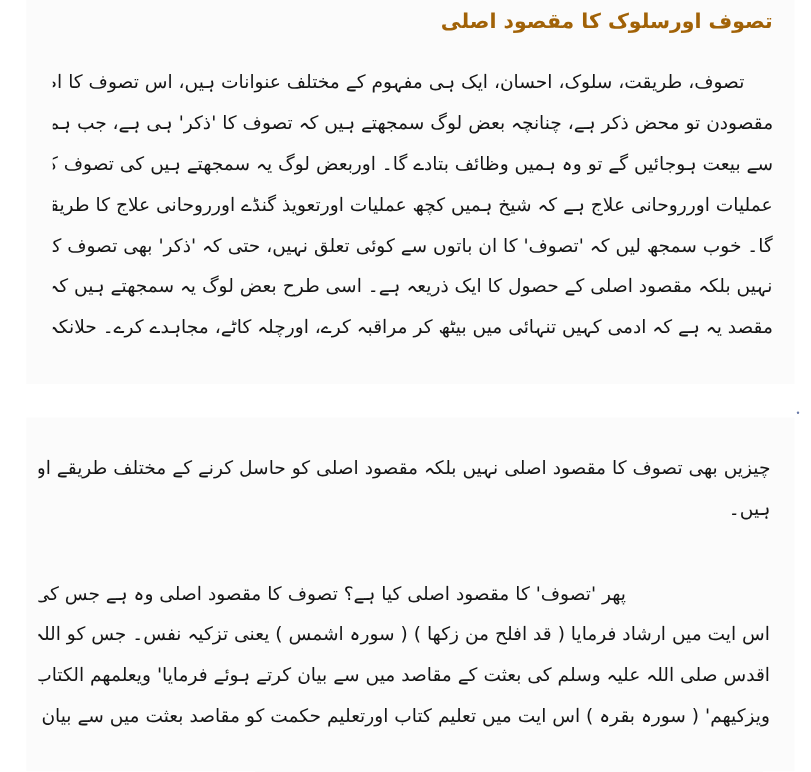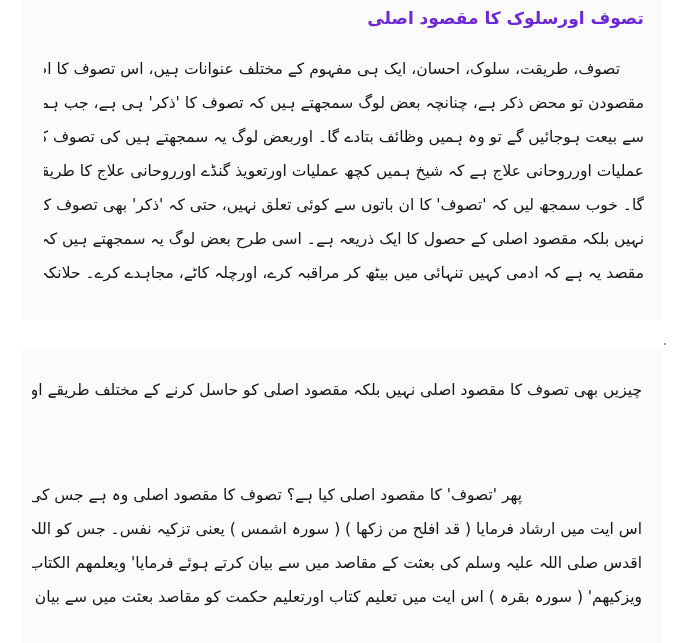--- a/index.html
+++ b/index.html
@@ -31,21 +31,21 @@
     height: 295px;
   }
   .title {
     position: absolute;
     right: 18px;
     top: 4px;
     direction: rtl;
     font-weight: bold;
     font-size: 17px;
     line-height: 28px;
-    color: #6d28d9;
+    color: #a16207;
     white-space: nowrap;
   }
   .para {
     position: absolute;
     direction: rtl;
     text-align: right;
     font-size: 15.5px;
     color: #151515;
   }
   .para .line {
@@ -99,20 +99,21 @@
     <span class="line">نہیں بلکہ مقصود اصلی کے حصول کا ایک ذریعہ ہے۔ اسی طرح بعض لوگ یہ سمجھتے ہیں کہ تصوف کا</span>
     <span class="line">مقصد یہ ہے کہ ادمی کہیں تنہائی میں بیٹھ کر مراقبہ کرے، اورچلہ کاٹے، مجاہدے کرے۔ حلانکہ یہ سب</span>
   </div>
 </div>
 
 <div class="stray-dot" style="left:664px; top:343px;"></div>
 
 <div class="scan-block block-bottom">
   <div class="para para-2">
     <span class="line">چیزیں بھی تصوف کا مقصود اصلی نہیں بلکہ مقصود اصلی کو حاسل کرنے کے مختلف طریقے اورراستے</span>
+    <span class="line">ہیں۔</span>
   </div>
 
   <div class="para para-3">
     <span class="line first">پھر 'تصوف' کا مقصود اصلی کیا ہے؟ تصوف کا مقصود اصلی وہ ہے جس کی طرف قران کریم نے</span>
     <span class="line">اس ایت میں ارشاد فرمایا ( قد افلح من زکھا ) ( سورہ اشمس ) یعنی تزکیہ نفس۔ جس کو اللہ تعالی نے حضور</span>
     <span class="line">اقدس صلی اللہ علیہ وسلم کی بعثت کے مقاصد میں سے بیان کرتے ہوئے فرمایا' ویعلمھم الکتاب والحکمتہ</span>
     <span class="line">ویزکیھم' ( سورہ بقرہ ) اس ایت میں تعلیم کتاب اورتعلیم حکمت کو مقاصد بعثت میں سے بیان فرمایا</span>
   </div>
 </div>
 

